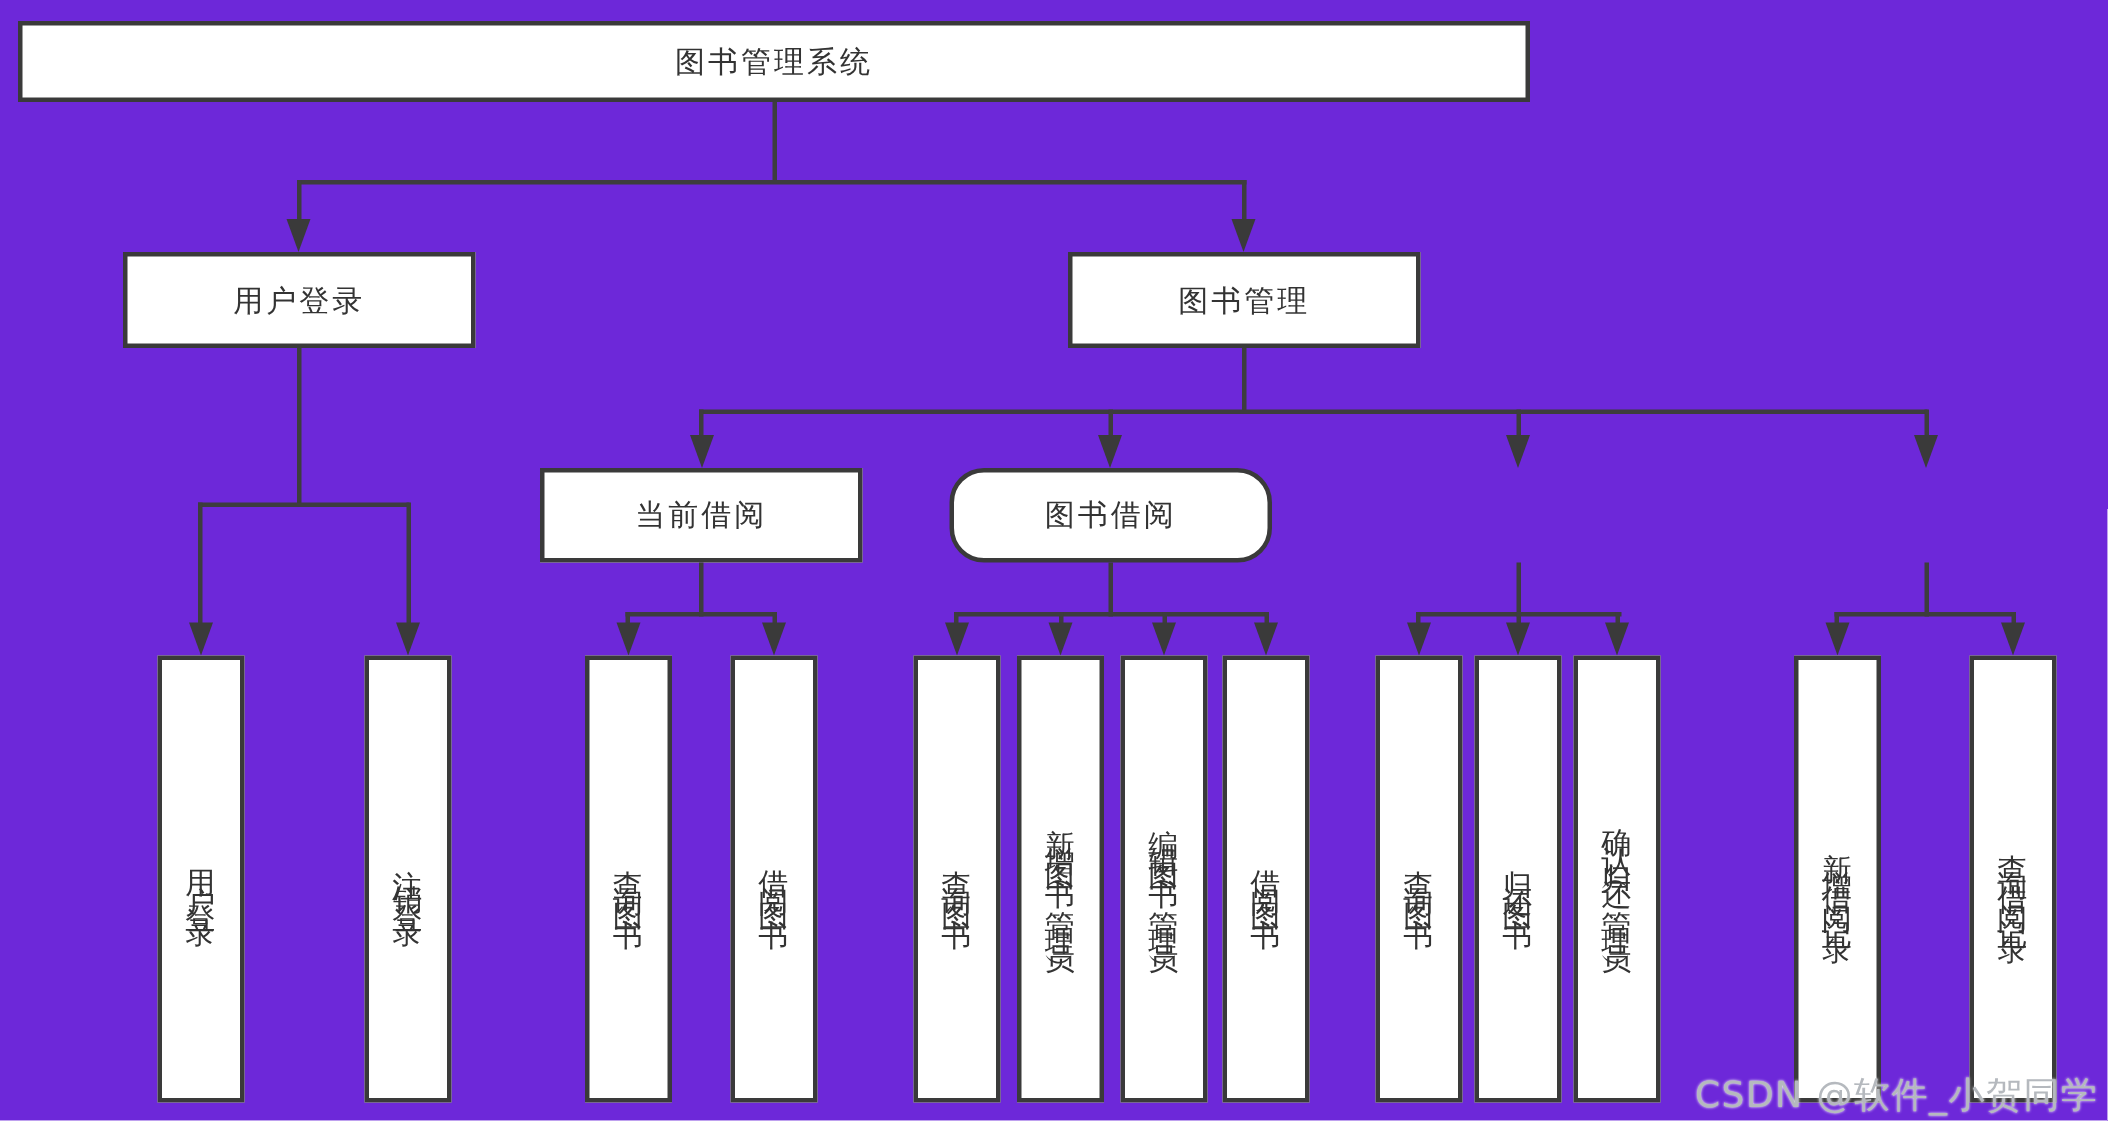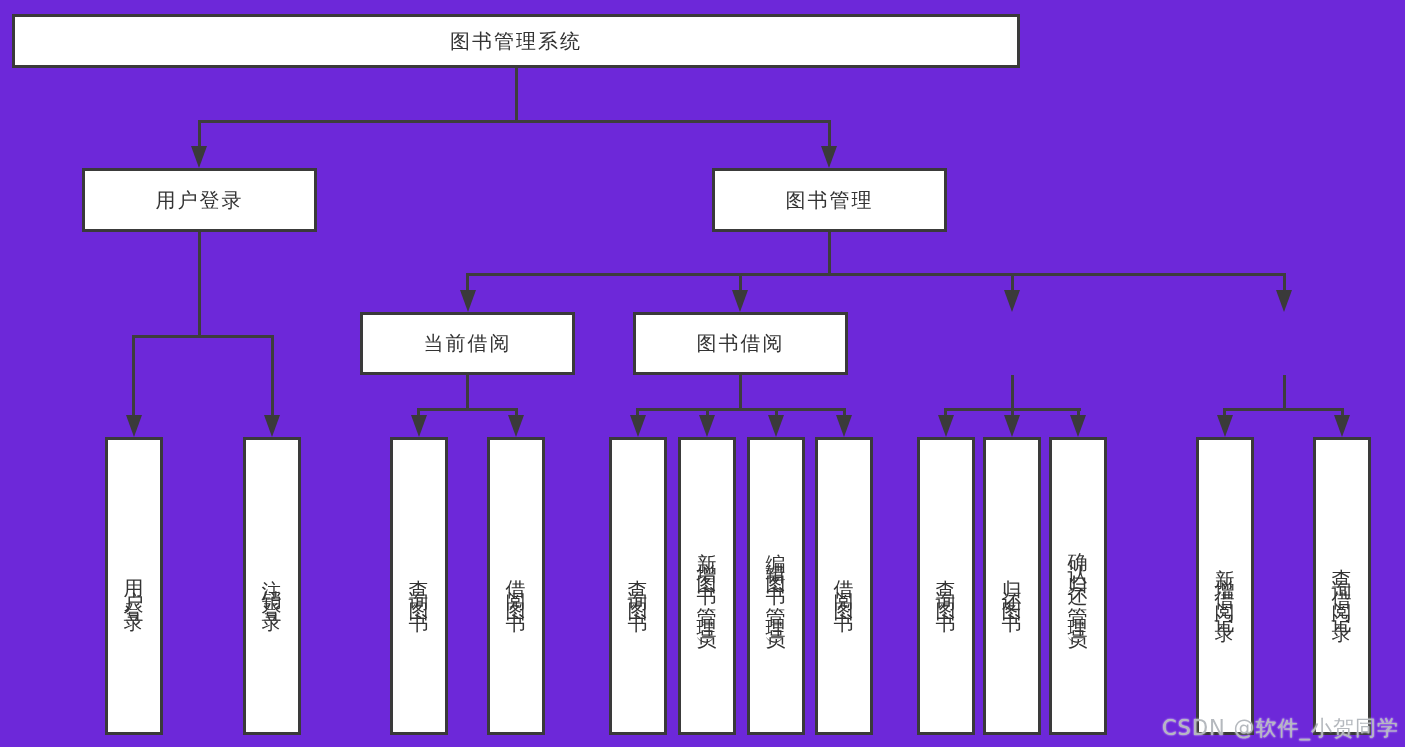--- a/index.html
+++ b/index.html
@@ -35,21 +35,21 @@
   .vline{position:absolute;width:3px;background:#3d3d3d;}
   .ahead{
     position:absolute;width:0;height:0;
     border-left:8px solid transparent;
     border-right:8px solid transparent;
     border-top:22px solid #3a3a3a;
   }
   .watermark{
     position:absolute;
     right:6px;top:714px;
-    font-size:21px;
+    font-size:24px;
     color:#b5b9be;
     letter-spacing:1px;
     text-shadow:0 0 2px #ffffff;
     white-space:nowrap;
   }
 </style>
 </head>
 <body>
 
 <div class="canvas">
@@ -86,21 +86,21 @@
   <div class="vline" style="left:739px;top:273px;height:22px;"></div>
   <div class="ahead" style="left:732px;top:290px;"></div>
   <div class="vline" style="left:1011px;top:273px;height:22px;"></div>
   <div class="ahead" style="left:1004px;top:290px;"></div>
   <div class="vline" style="left:1283px;top:273px;height:22px;"></div>
   <div class="ahead" style="left:1276px;top:290px;"></div>
 
   <div class="box" style="left:360px;top:312px;width:215px;height:63px;">
     <span>当前借阅</span>
   </div>
-  <div class="box" style="left:633px;top:312px;width:215px;height:63px;">
+  <div class="box" style="left:633px;top:312px;width:215px;height:63px;border-radius:23px;">
     <span>图书借阅</span>
   </div>
 
   <div class="vline" style="left:466px;top:375px;height:36px;"></div>
   <div class="hline" style="left:417px;top:408px;width:101px;"></div>
   <div class="vline" style="left:417px;top:408px;height:14px;"></div>
   <div class="ahead" style="left:411px;top:415px;"></div>
   <div class="vline" style="left:515px;top:408px;height:14px;"></div>
   <div class="ahead" style="left:508px;top:415px;"></div>
 

